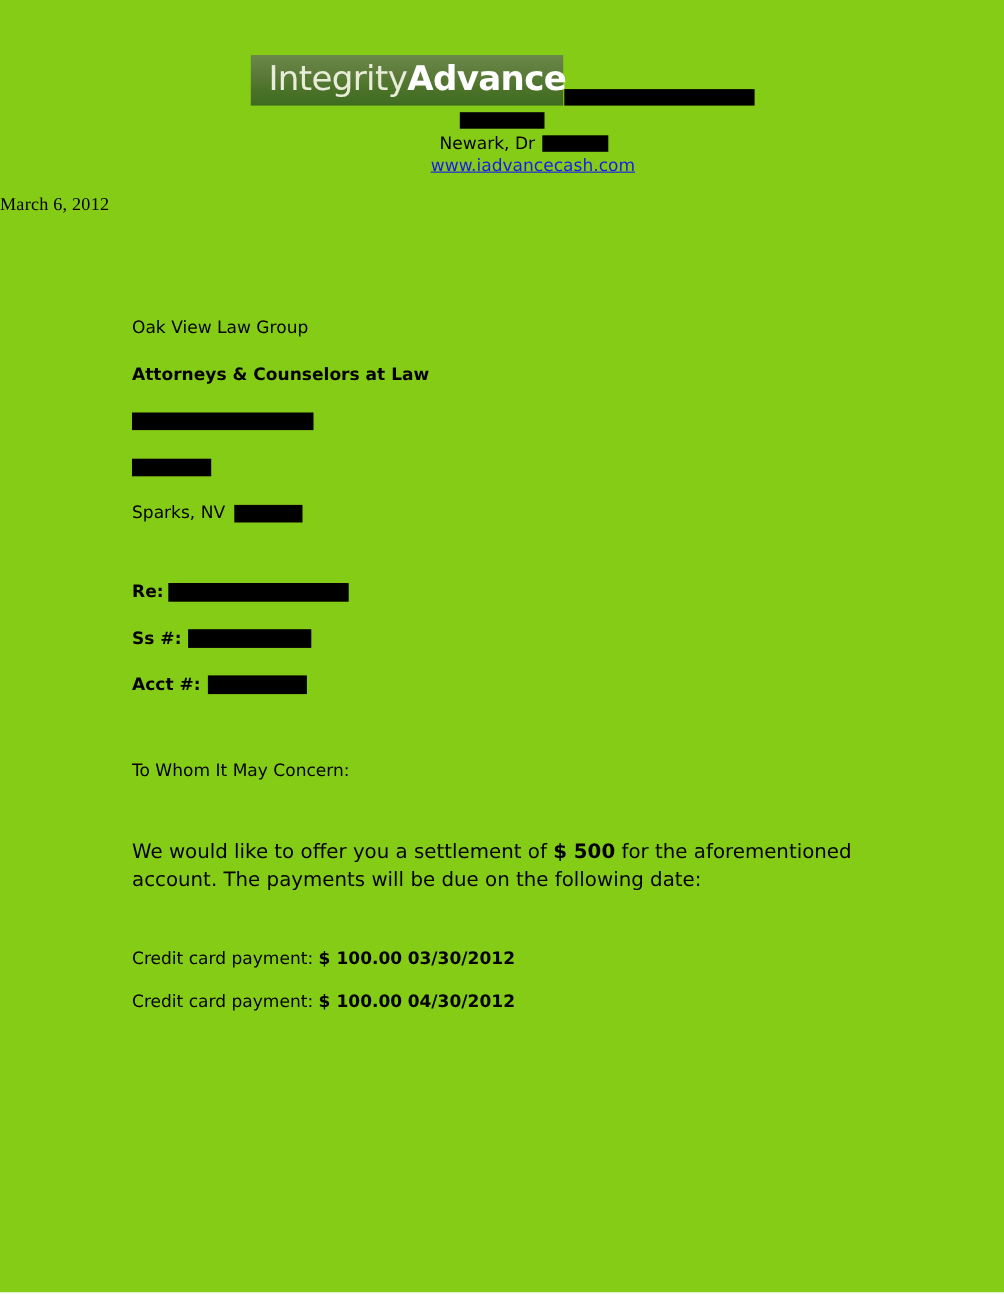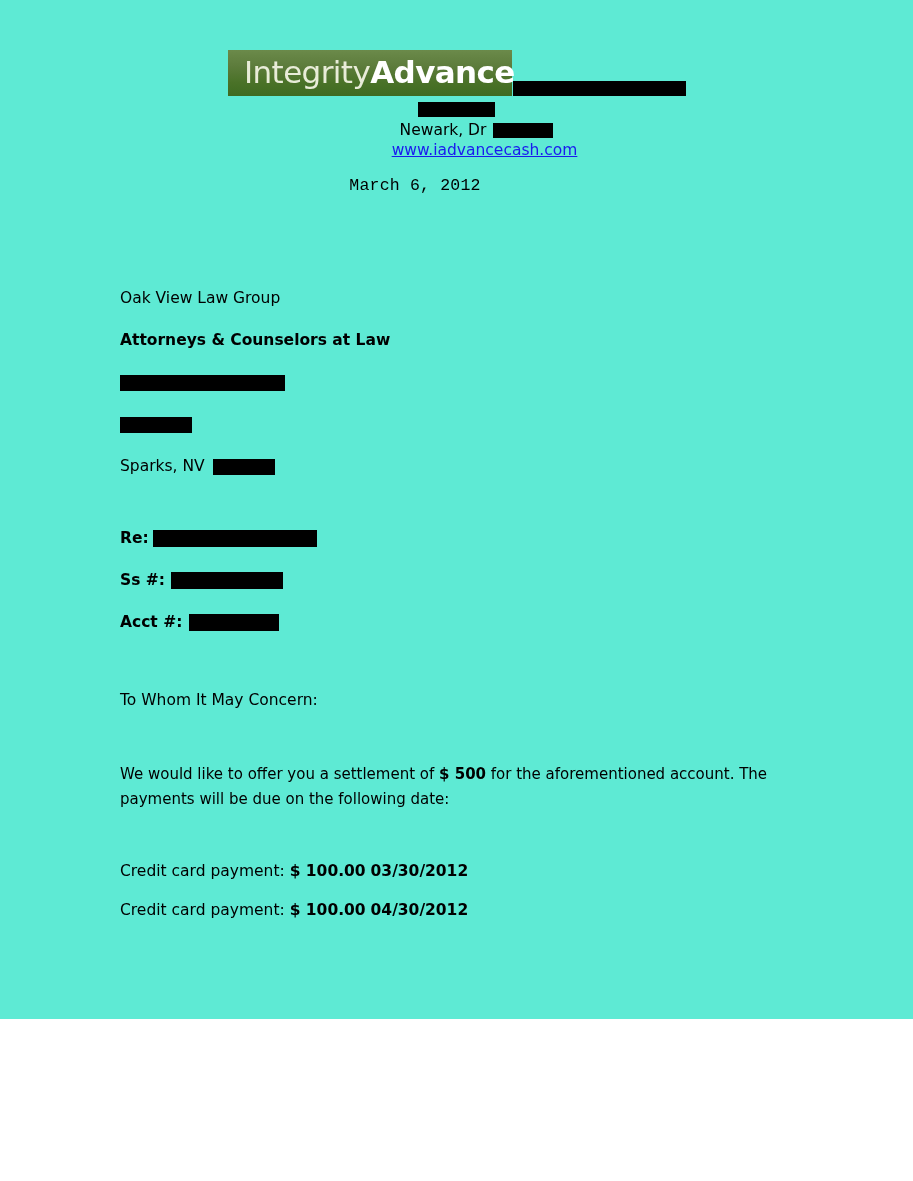--- a/index.html
+++ b/index.html
@@ -7,22 +7,22 @@
     padding: 0;
     background: #ffffff;
   }
   body {
     font-family: "DejaVu Sans", sans-serif;
     color: #000000;
   }
   .page {
     position: relative;
     width: 913px;
-    height: 1019px;
-    background: #5eead4;
+    height: 1175px;
+    background: #84cc16;
     overflow: hidden;
   }
 
   
   .letterhead {
     position: absolute;
     left: 0;
     top: 0;
     width: 913px;
     height: 170px;
@@ -79,26 +79,26 @@
     vertical-align: middle;
   }
   .redact-abs {
     position: absolute;
     background: #000000;
   }
 
   
   .date-line {
     position: absolute;
-    left: 12px;
+    left: 0;
     top: 176px;
     width: 806px;
-    text-align: center;
+    text-align: left;
     font-size: 16.5px;
-    font-family: Liberation Mono, monospace;
+    font-family: Liberation Serif, serif;
     letter-spacing: 0.2px;
   }
 
   
   .body-block {
     position: absolute;
     left: 108px;
     top: 288px;
     width: 700px;
     font-size: 15.5px;
@@ -112,21 +112,21 @@
   .sp-22 { height: 22px; }
   .sp-30 { height: 30px; }
   .sp-52 { height: 52px; }
   .sp-58 { height: 58px; }
 
   .semi { font-weight: 600; }
   .bold { font-weight: 700; }
 
   .para {
     line-height: 25px;
-    font-size: 15px;
+    font-size: 18px;
     width: 680px;
     white-space: normal;
   }
   .pay-line {
     line-height: 20px;
     font-size: 15.5px;
     white-space: nowrap;
   }
 </style>
 </head>

